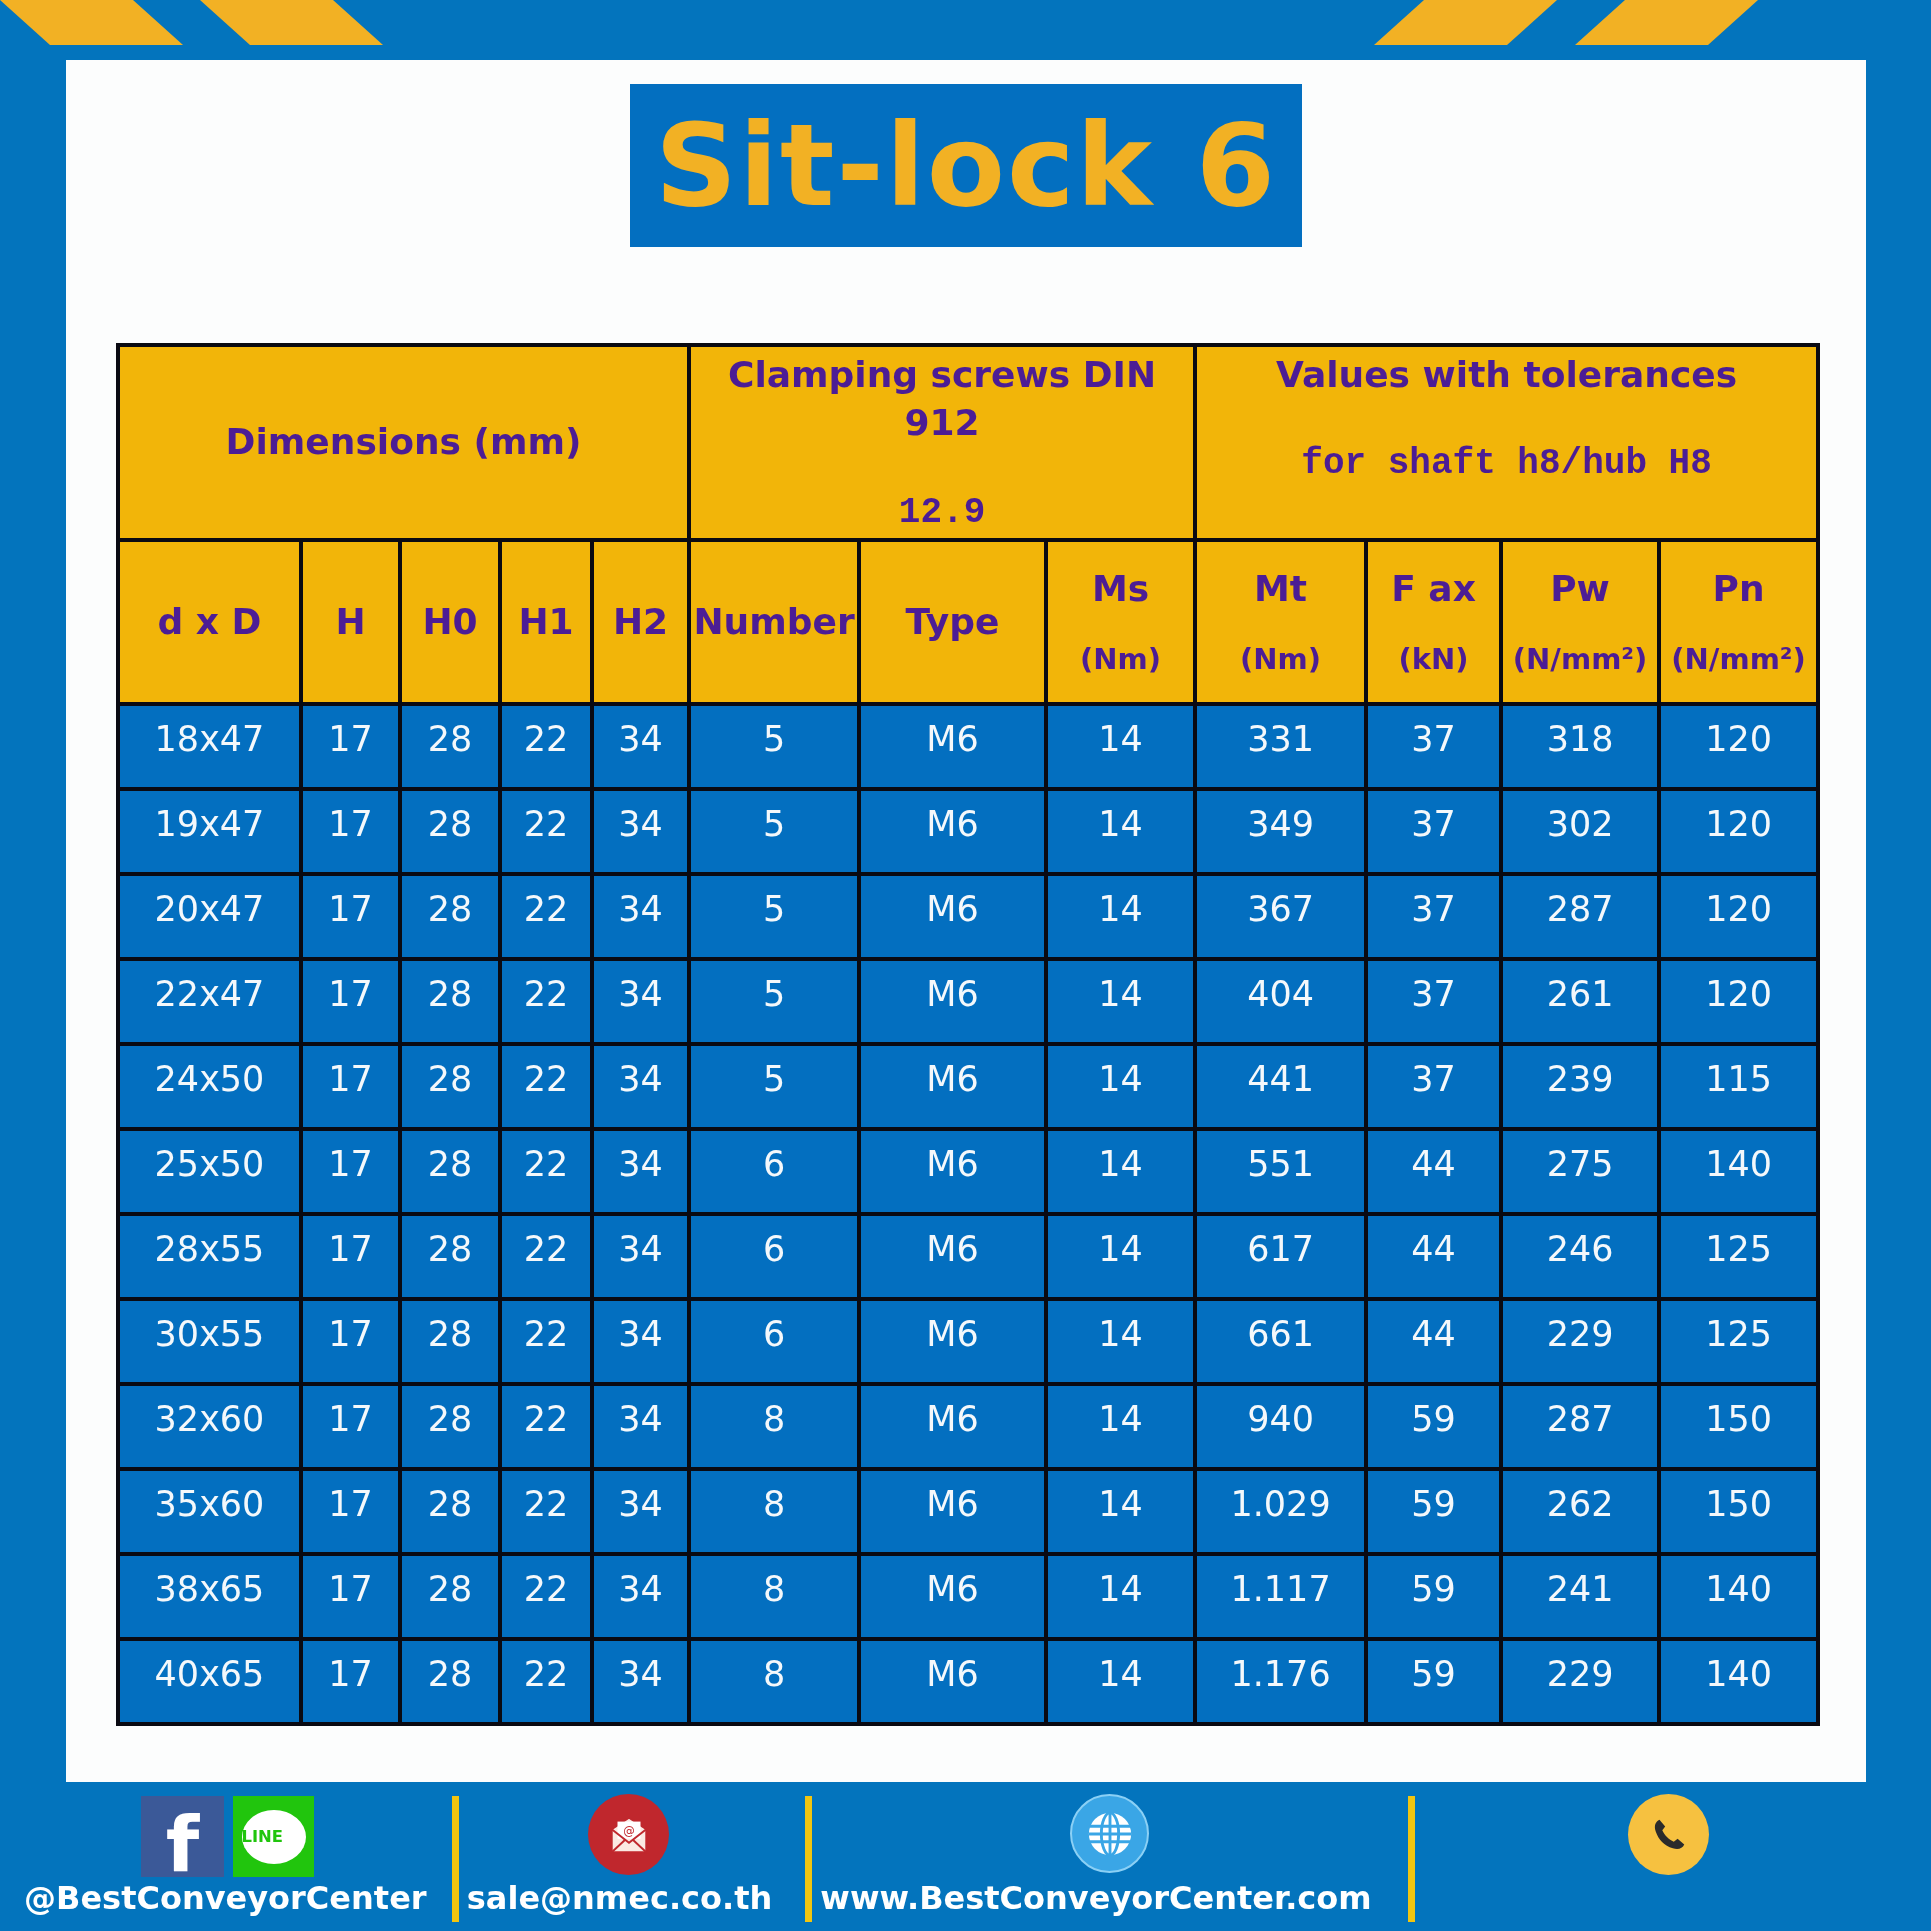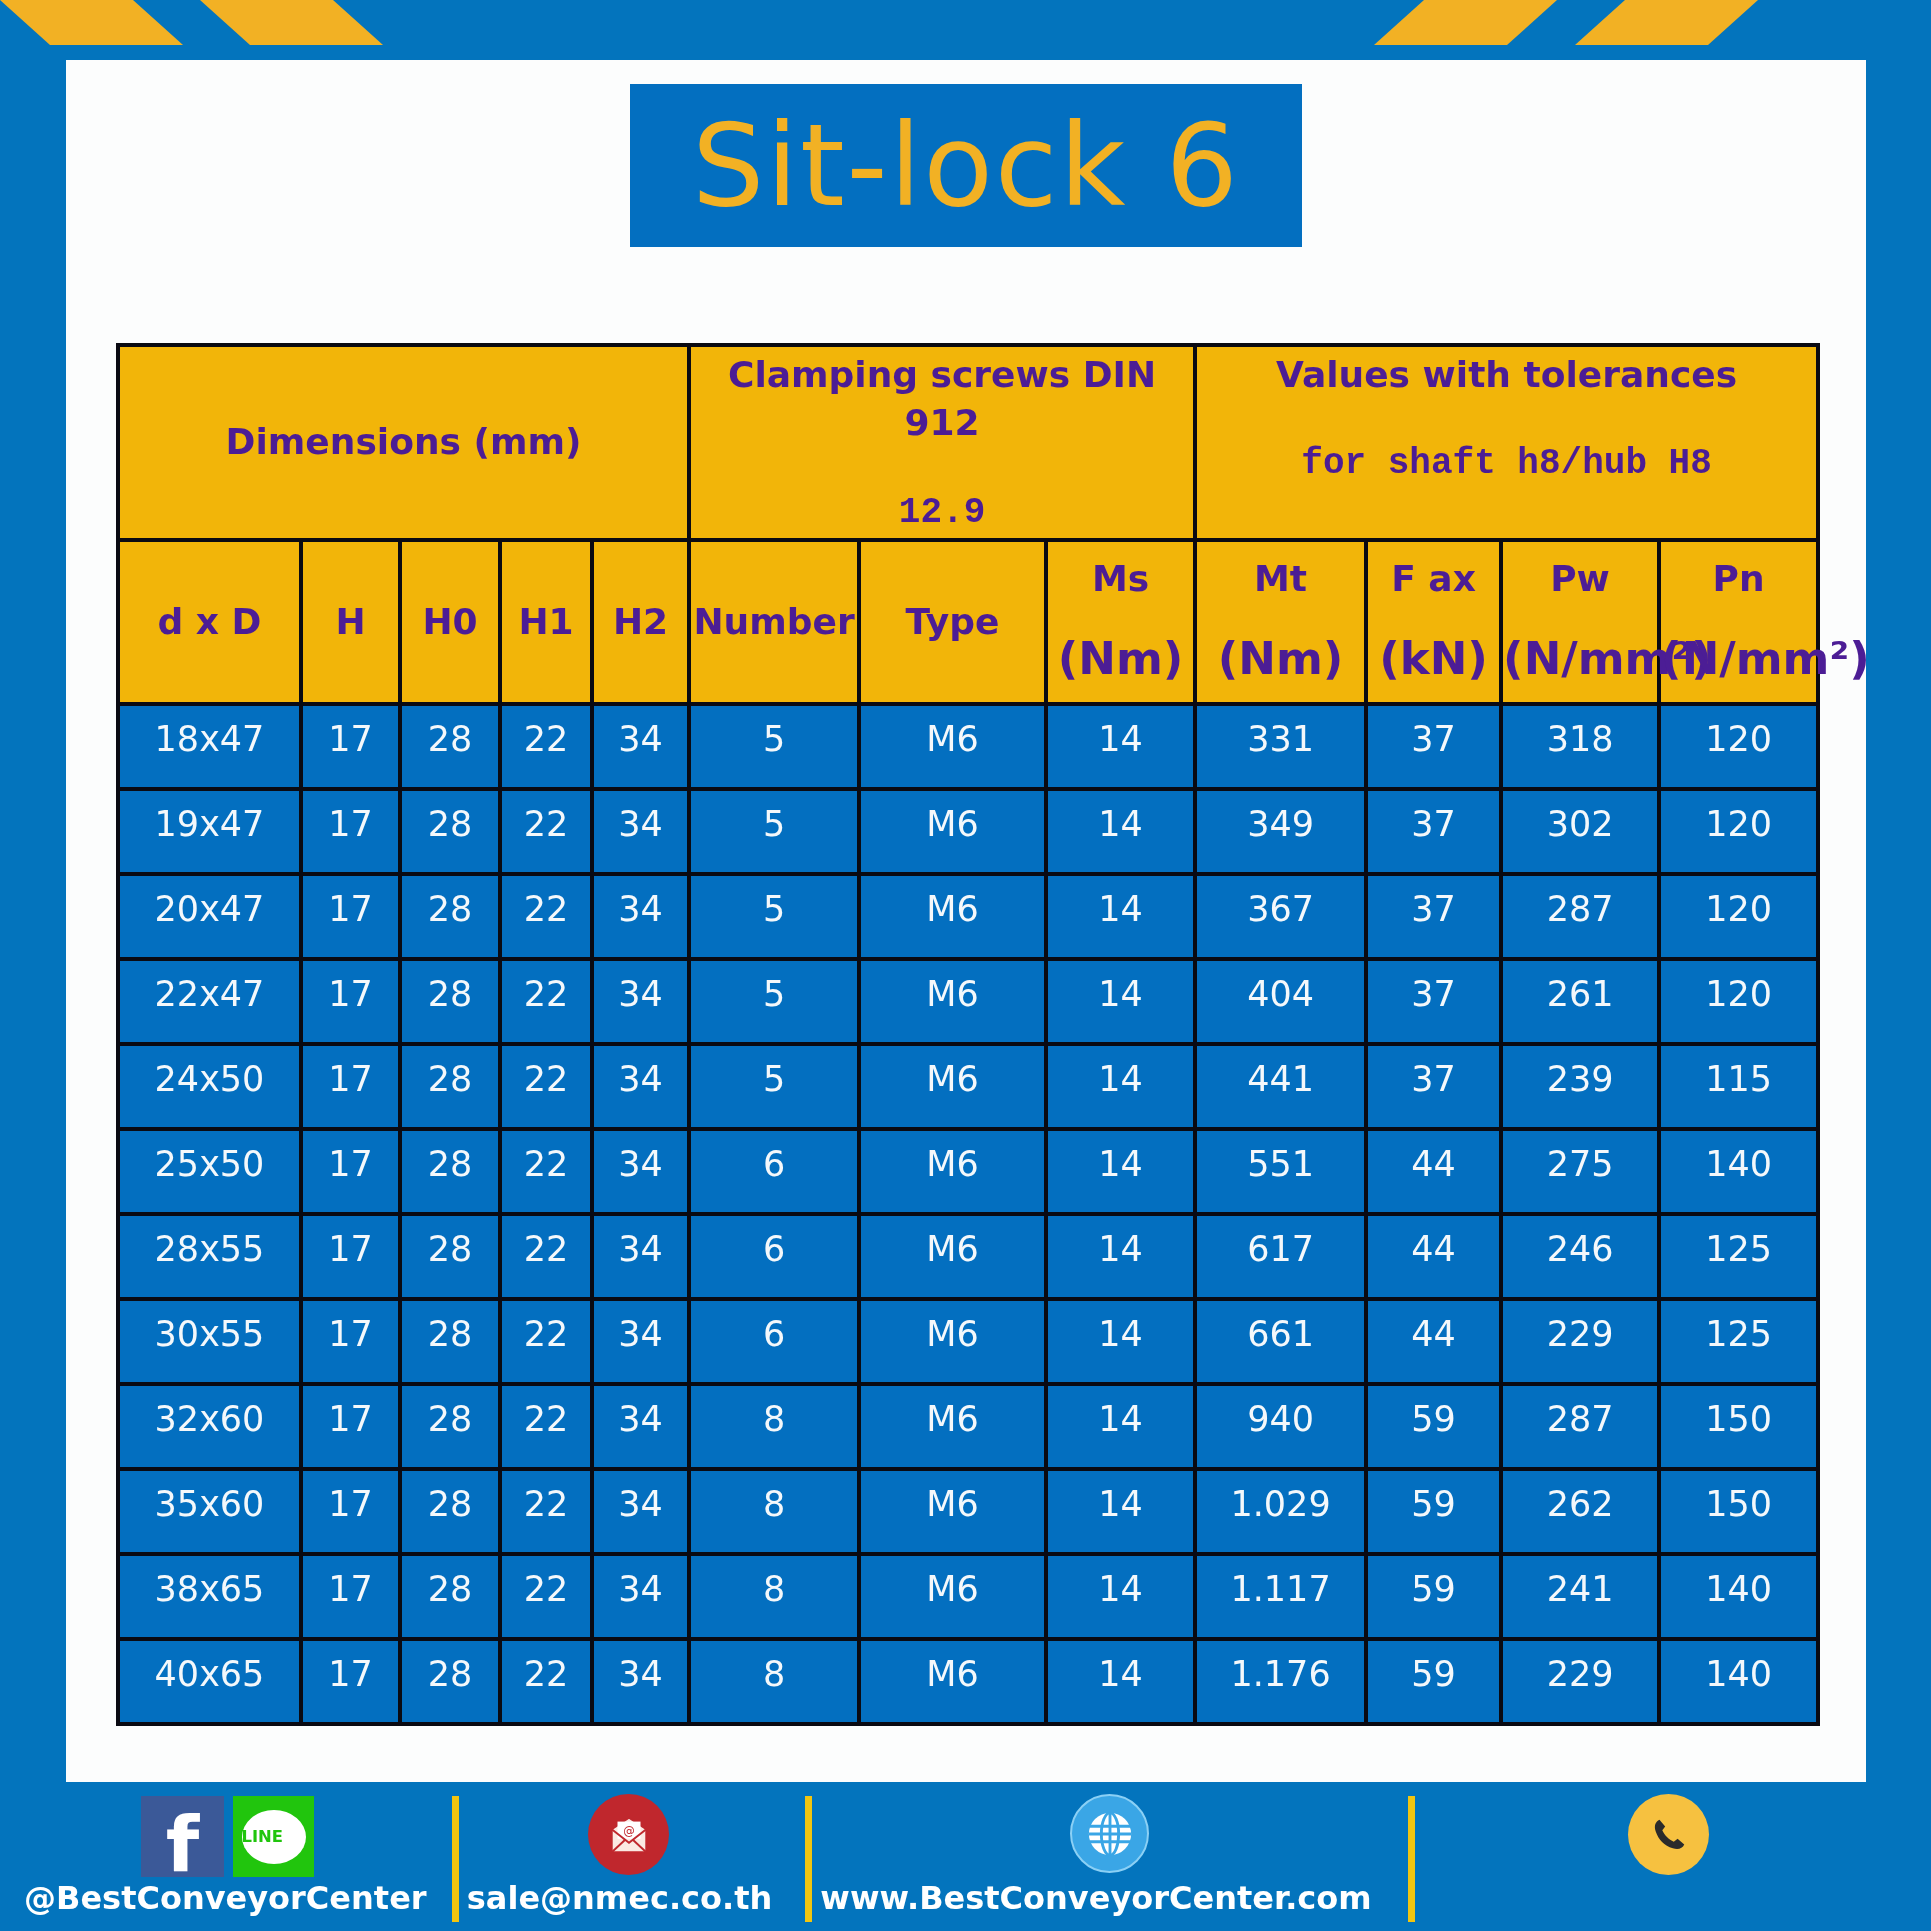--- a/index.html
+++ b/index.html
@@ -20,21 +20,21 @@
   .panel {
     position: absolute; left: 66px; top: 60px; width: 1800px; height: 1722px;
     background: #fcfdfd;
   }
   .title-box {
     position: absolute; left: 630px; top: 84px; width: 672px; height: 163px;
     background: #036fc0;
     display: flex; align-items: center; justify-content: center;
   }
   .title-text {
-    color: #f2b124; font-weight: normal; font-size: 114px; letter-spacing: 1.9px;
+    color: #f2b124; font-weight: bold; font-size: 114px; letter-spacing: 1.9px;
     font-family: "DejaVu Sans", sans-serif;
   }
 
   table.spec {
     position: absolute; left: 116px; top: 343px;
     width: 1701px; height: 1354px;
     border-collapse: collapse;
     table-layout: fixed;
     border: 4.8px solid #0a0a12;
   }
@@ -46,21 +46,21 @@
   table.spec th {
     background: #f2b509;
     color: #4c1d95;
     font-weight: bold;
     font-family: "DejaVu Sans", sans-serif;
   }
   .group-h { font-size: 36px; line-height: 1.35; }
   .group-h .line2 { display: block; margin-top: 41px; font-family: Liberation Mono, monospace; }
   .sub-h { font-size: 36px; vertical-align: middle; }
   .sub-h .u1 { display: block; }
-  .sub-h .u2 { display: block; margin-top: 33px; font-size: 45px; }
+  .sub-h .u2 { display: block; margin-top: 33px; font-size: 29px; }
   table.spec td {
     background: #036fc0;
     color: #f4f8fb;
     font-size: 35px;
     font-family: "DejaVu Sans", sans-serif;
     vertical-align: top;
     padding-top: 13.5px;
   }
   tr.h1 { height: 171px; }
   tr.h2 { height: 164px; }

